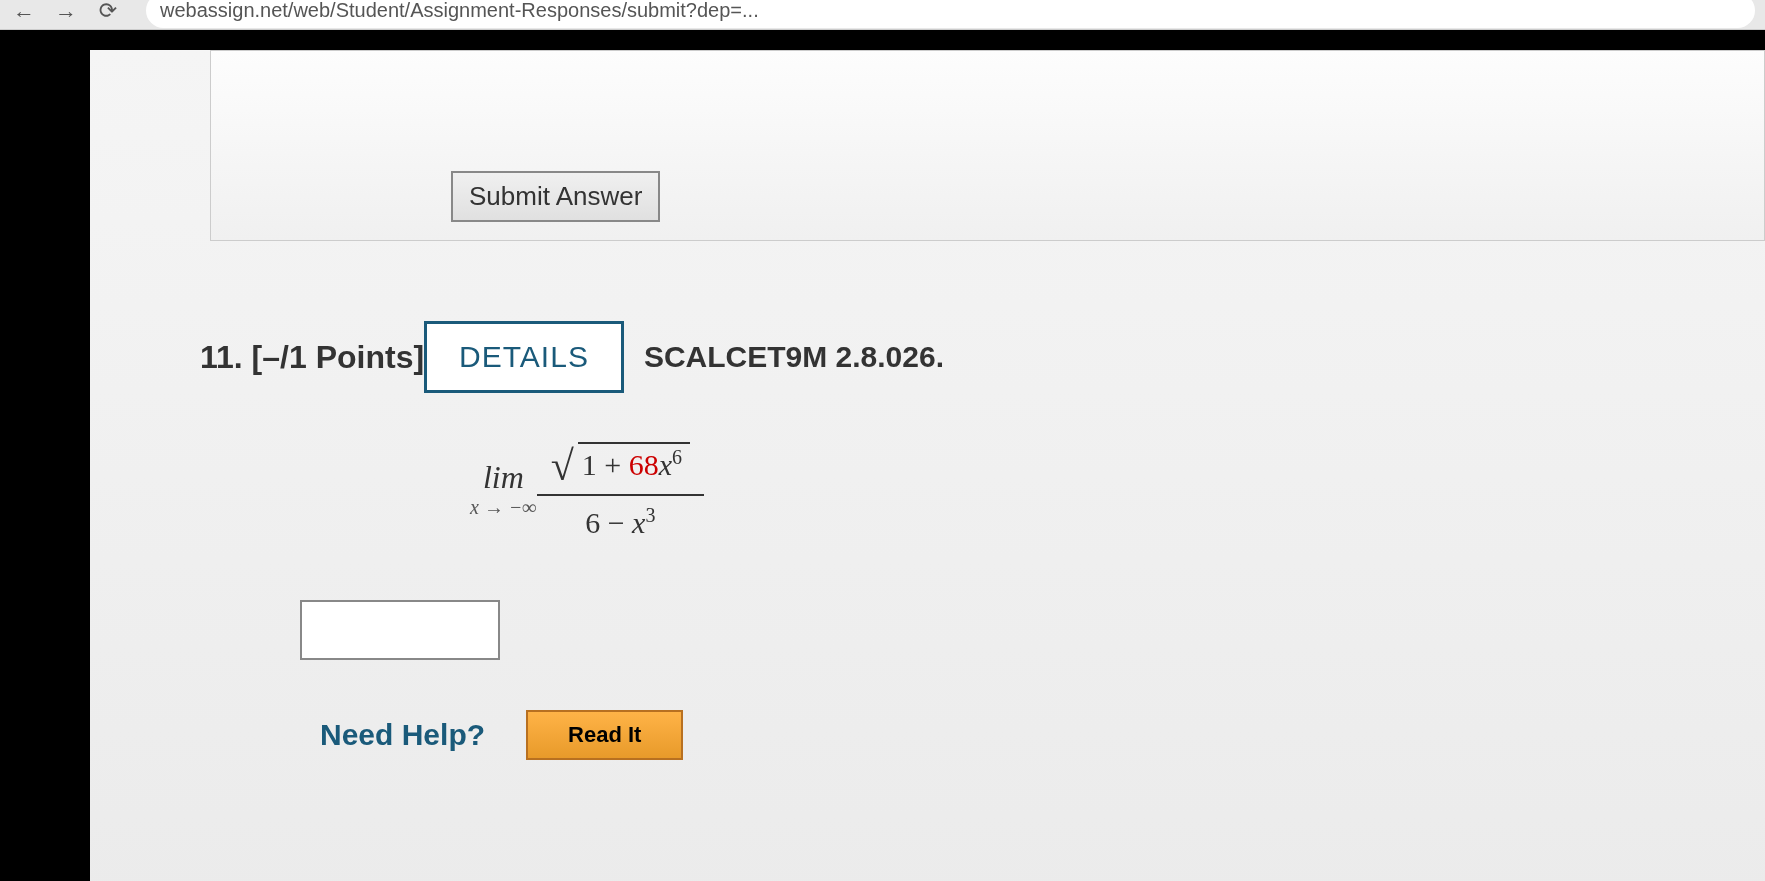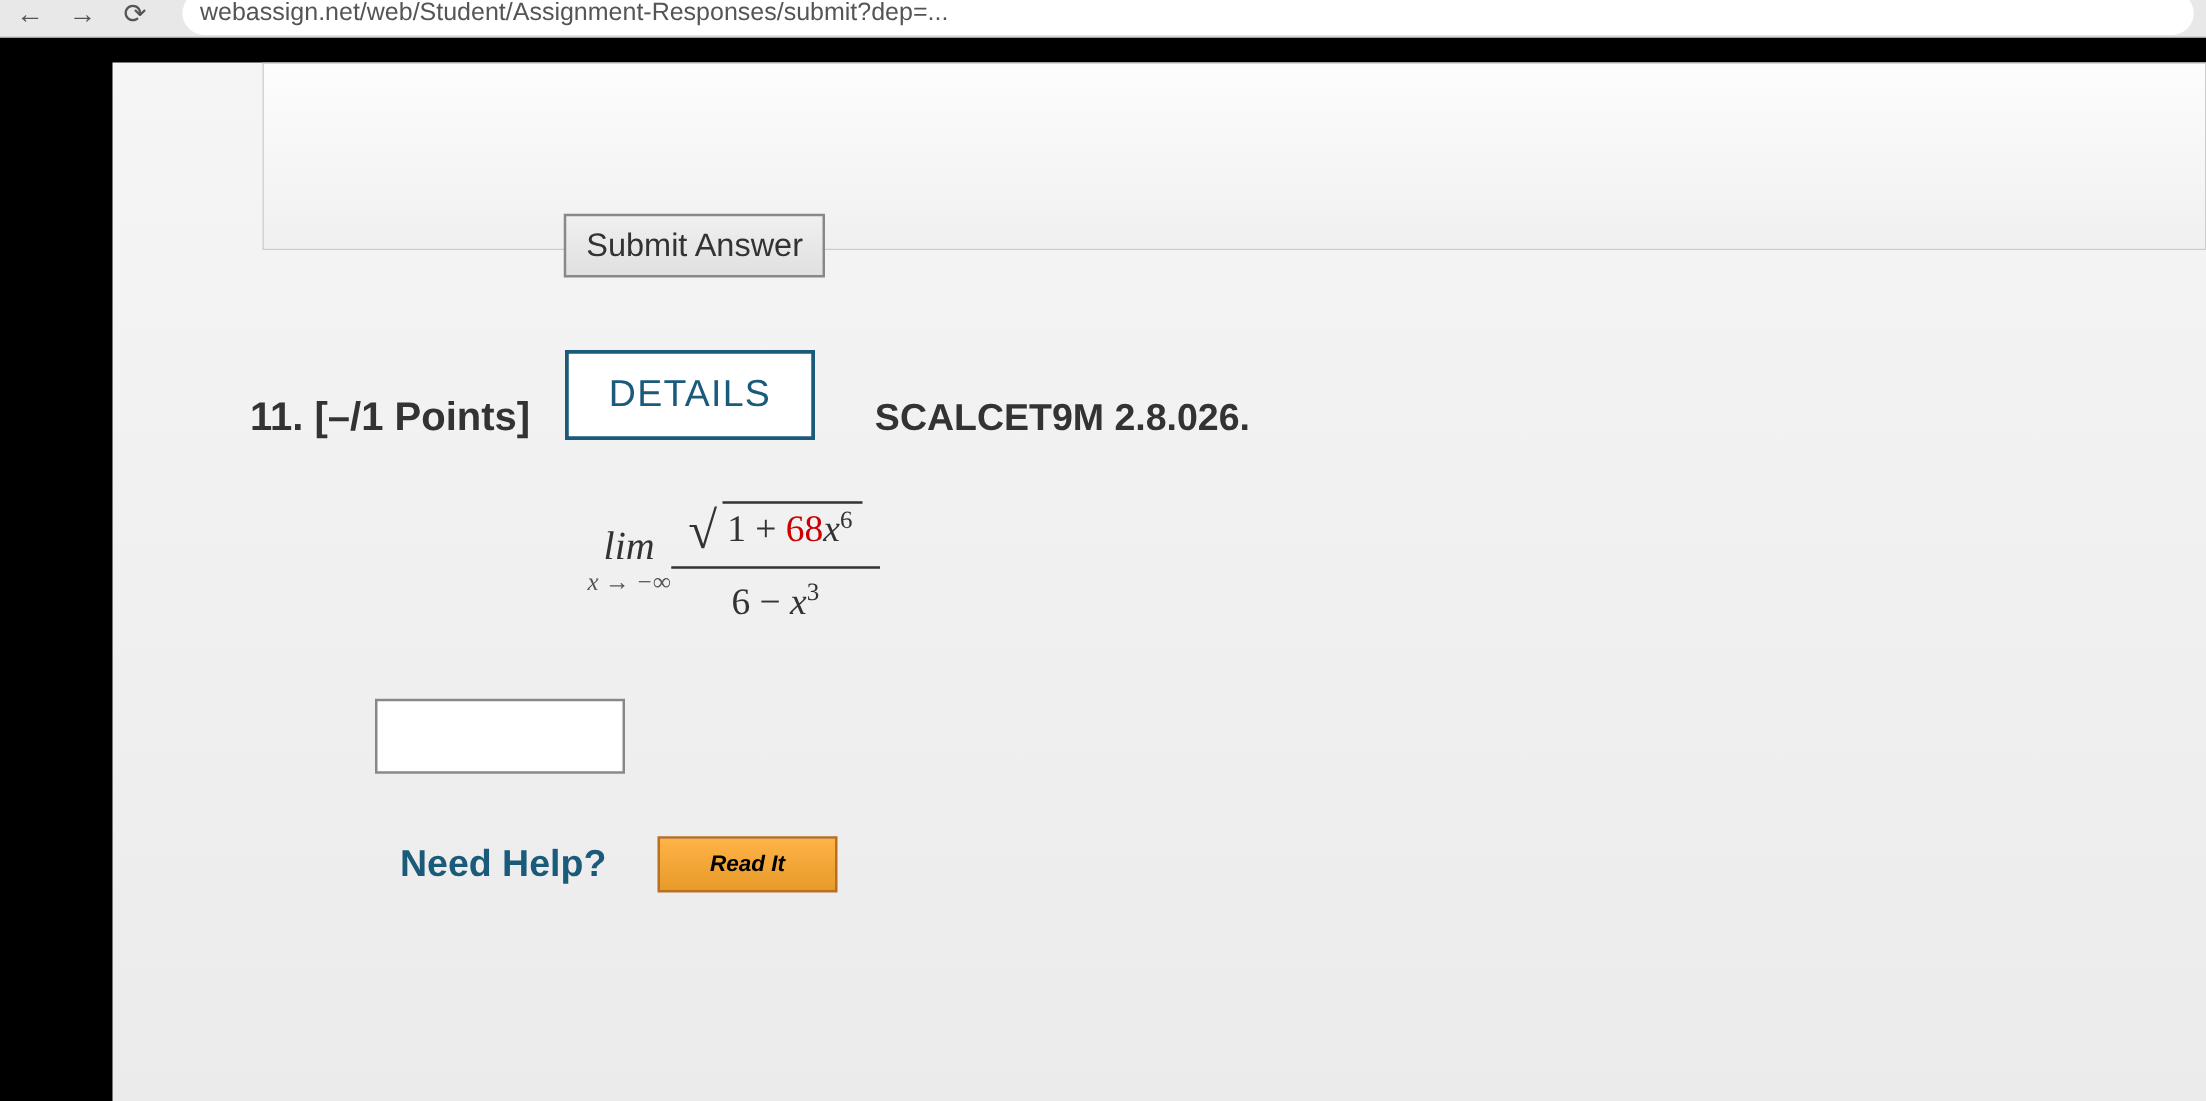--- a/index.html
+++ b/index.html
@@ -49,21 +49,21 @@
       margin-left: 90px;
       height: 851px;
       position: relative;
       padding: 0;
     }
     .top-panel {
       background: linear-gradient(180deg, #fdfdfd 0%, #f0f0f0 100%);
       border: 1px solid #ccc;
       margin: 20px 0 0 120px;
       position: relative;
-      height: 150px;
+      height: 191px;
     }
     .submitted-tab {
       position: absolute;
       top: 40px;
       right: 0;
       background: linear-gradient(180deg, #d8e8c0 0%, #c8dca8 100%);
       border: 1px solid #999;
       padding: 14px 110px;
       font-size: 26px;
       color: #333;
@@ -78,22 +78,21 @@
       font-size: 26px;
       color: #333;
       cursor: pointer;
     }
     .question-section {
       margin: 60px 0 0 90px;
       padding: 20px;
     }
     .question-header {
       display: flex;
-      align-items: flex-end;
-      gap: 28px;
+      align-items: center;
       margin-bottom: 45px;
     }
     .question-num {
       font-size: 32px;
       font-weight: bold;
       color: #333;
     }
     .action-button {
       border: 3px solid #1a5a7a;
       background: #fff;
@@ -187,25 +186,24 @@
     }
     .need-help {
       font-size: 30px;
       font-weight: bold;
       color: #1a5a7a;
     }
     .read-it-btn {
       background: linear-gradient(180deg, #ffb347 0%, #e89a2a 100%);
       border: 2px solid #b87020;
       padding: 10px 40px;
-      font-size: 18px;
+      font-size: 22px;
       font-weight: bold;
       color: #000;
       cursor: pointer;
-      font-style: italic;
     }
   </style>
 </head>
 <body>
 
 <div class="browser-chrome">
   <div class="nav-icon">←</div>
   <div class="nav-icon">→</div>
   <div class="nav-icon">⟳</div>
   <div class="url-bar">webassign.net/web/Student/Assignment-Responses/submit?dep=...</div>

